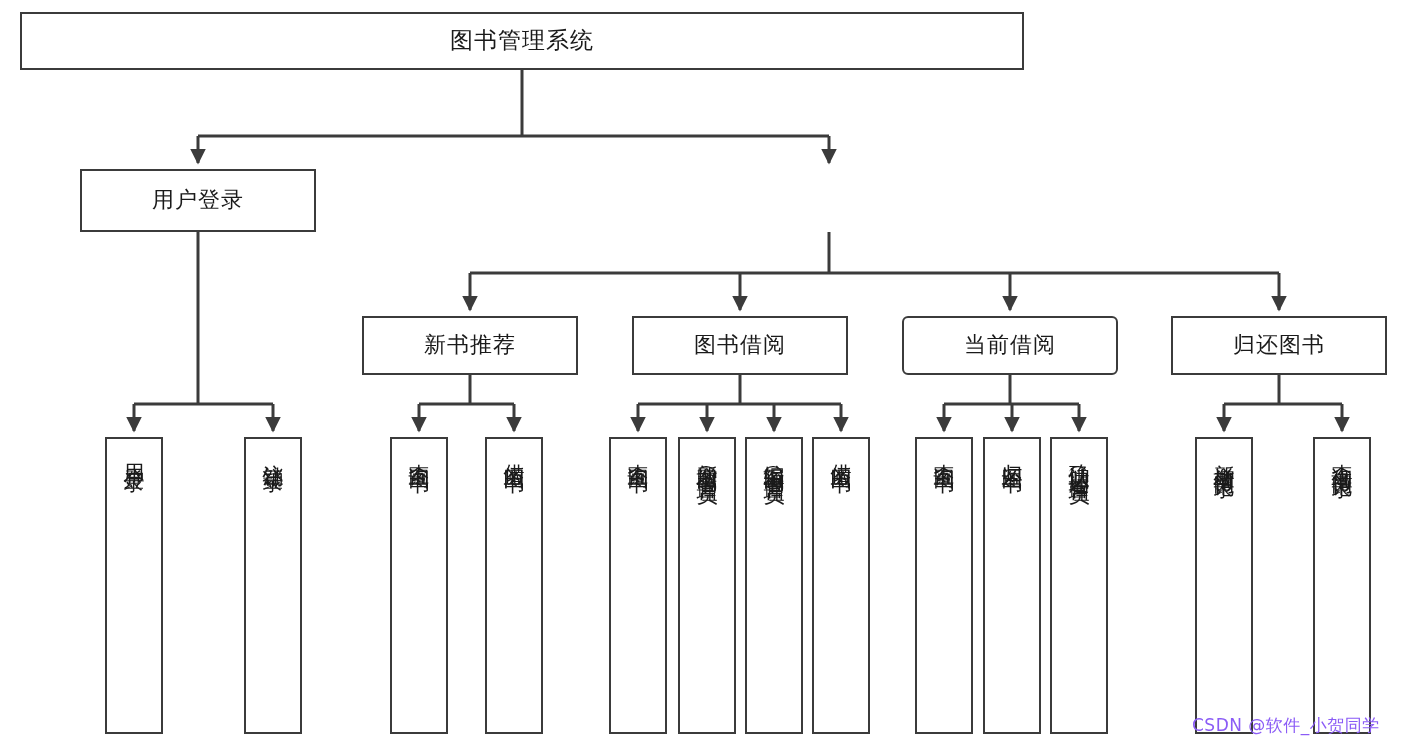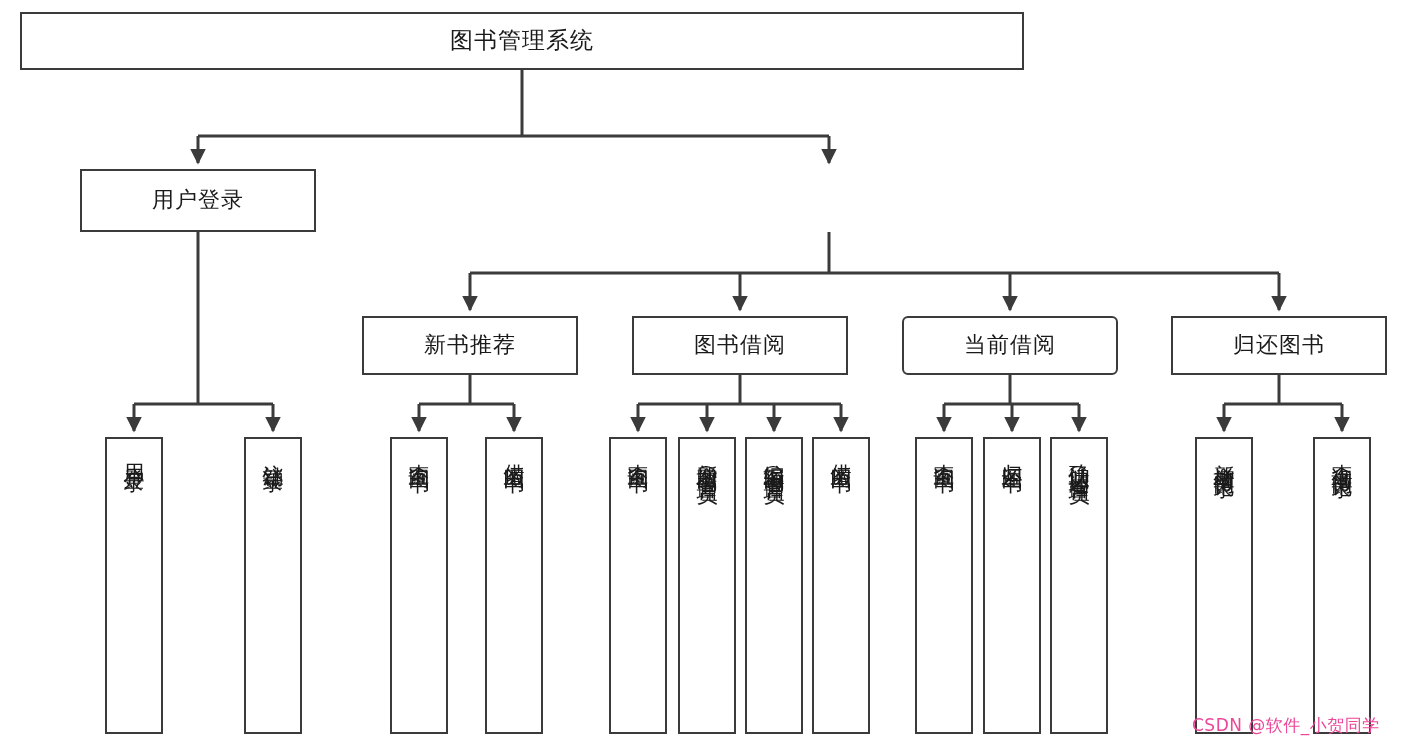--- a/index.html
+++ b/index.html
@@ -55,21 +55,21 @@
   }
   .hlabel{
     white-space:nowrap;
     display:block;
   }
   #watermark{
     position:absolute;
     left:1192px;
     top:714px;
     font-size:17px;
-    color:#ec4899;
+    color:#8b5cf6;
     letter-spacing:0.5px;
     white-space:nowrap;
     user-select:none;
   }
 </style>
 </head>
 <body>
 
 <div id="canvas">
 

